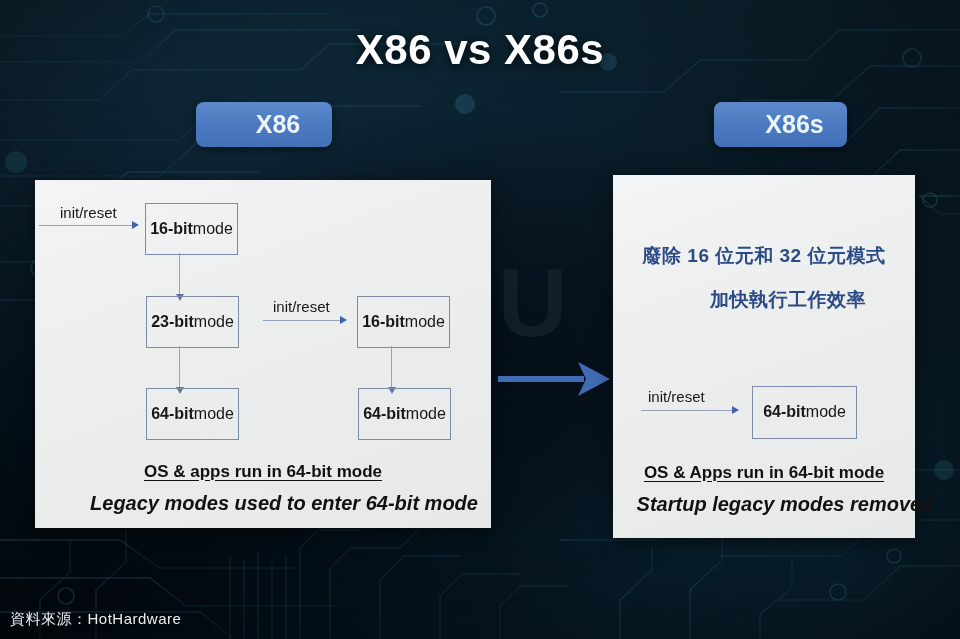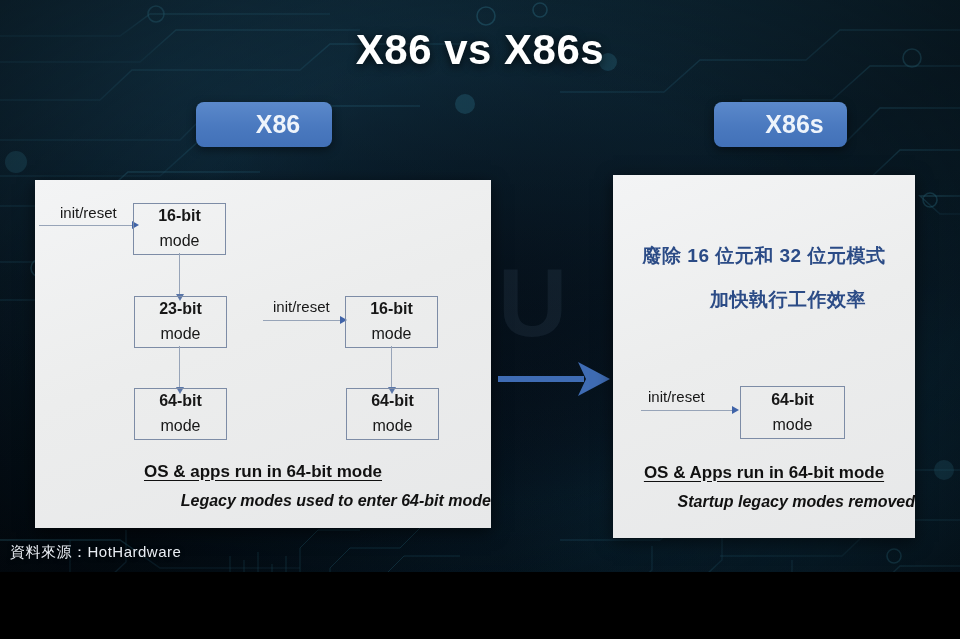--- a/index.html
+++ b/index.html
@@ -3,21 +3,21 @@
 <meta charset="utf-8">
 <style>
   html, body {
     margin: 0;
     padding: 0;
     background: #000;
   }
   #slide {
     position: relative;
     width: 960px;
-    height: 572px;
+    height: 639px;
     overflow: hidden;
     font-family: "Liberation Sans", "DejaVu Sans", sans-serif;
     background:
       radial-gradient(ellipse 420px 300px at 52% 48%, rgba(2,6,14,0.95) 0%, rgba(4,12,22,0.55) 55%, rgba(0,0,0,0) 78%),
       radial-gradient(ellipse 700px 420px at 18% 12%, rgba(16,46,66,0.55) 0%, rgba(6,20,32,0.25) 55%, rgba(0,0,0,0) 80%),
       radial-gradient(ellipse 640px 420px at 88% 88%, rgba(14,52,72,0.50) 0%, rgba(5,18,30,0.20) 55%, rgba(0,0,0,0) 80%),
       linear-gradient(150deg, #071420 0%, #04101a 30%, #020a12 55%, #051824 80%, #03111c 100%);
   }
 
   
@@ -78,24 +78,24 @@
   
   .mode-box {
     position: absolute;
     border: 1.5px solid #7d8ca6;
     background: transparent;
     color: #171717;
     font-size: 16px;
     line-height: 1.55;
     text-align: center;
     display: flex;
-    flex-direction: column;
     align-items: center;
     justify-content: center;
     font-family: "Liberation Sans", "DejaVu Sans", sans-serif;
+    margin-left: 12px;
   }
   .mode-box .bw { font-weight: 600; }
 
   
   .v-arrow {
     position: absolute;
     width: 1px;
     background: #97a4b8;
   }
   .v-arrow::after {
@@ -136,25 +136,26 @@
     text-align: center;
     color: #111;
     font-size: 17px;
     font-weight: bold;
     text-decoration: underline;
     text-underline-offset: 3px;
   }
   .cap-sub {
     position: absolute;
     width: 100%;
-    text-align: right;
+    text-align: center;
     color: #111;
-    font-size: 16px;
+    font-size: 20px;
     font-weight: bold;
     font-style: italic;
+    margin-left: 21px;
   }
 
   
   .cn-line {
     position: absolute;
     width: 100%;
     text-align: center;
     color: #2b4b86;
     font-size: 19px;
     font-weight: bold;

